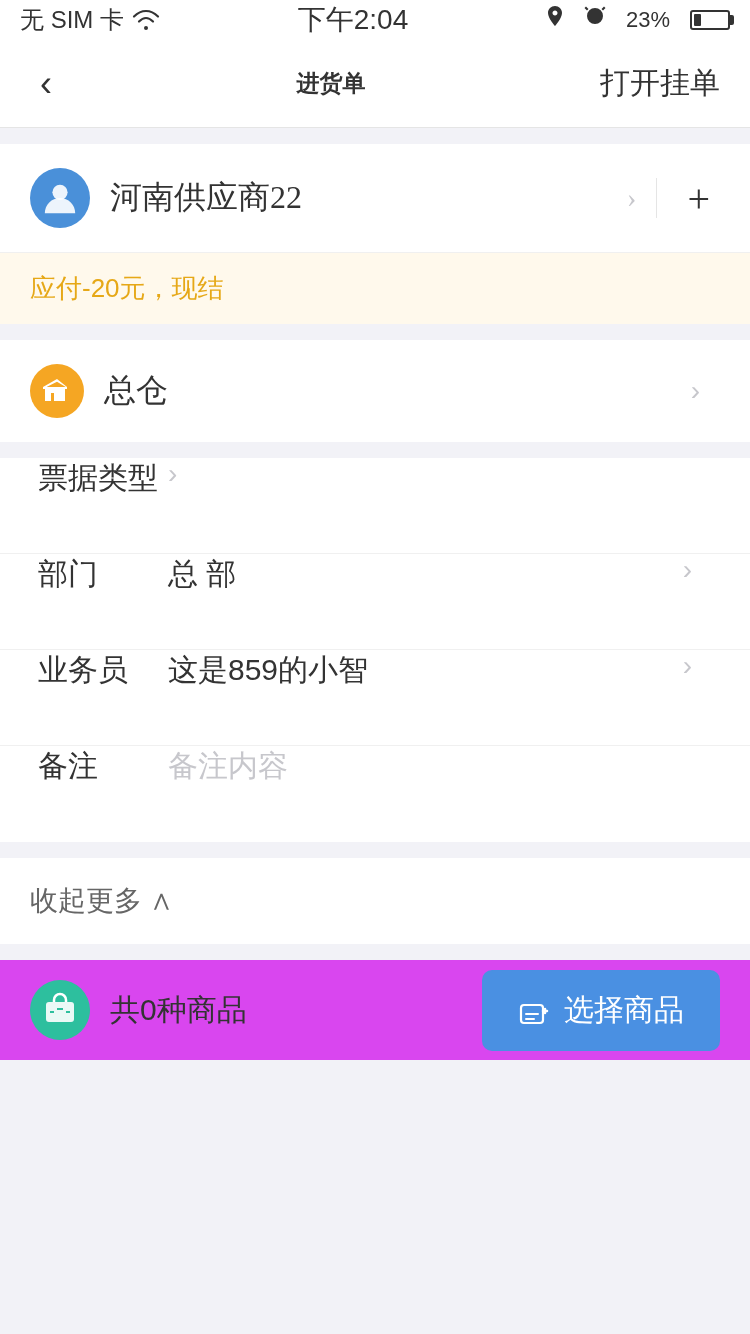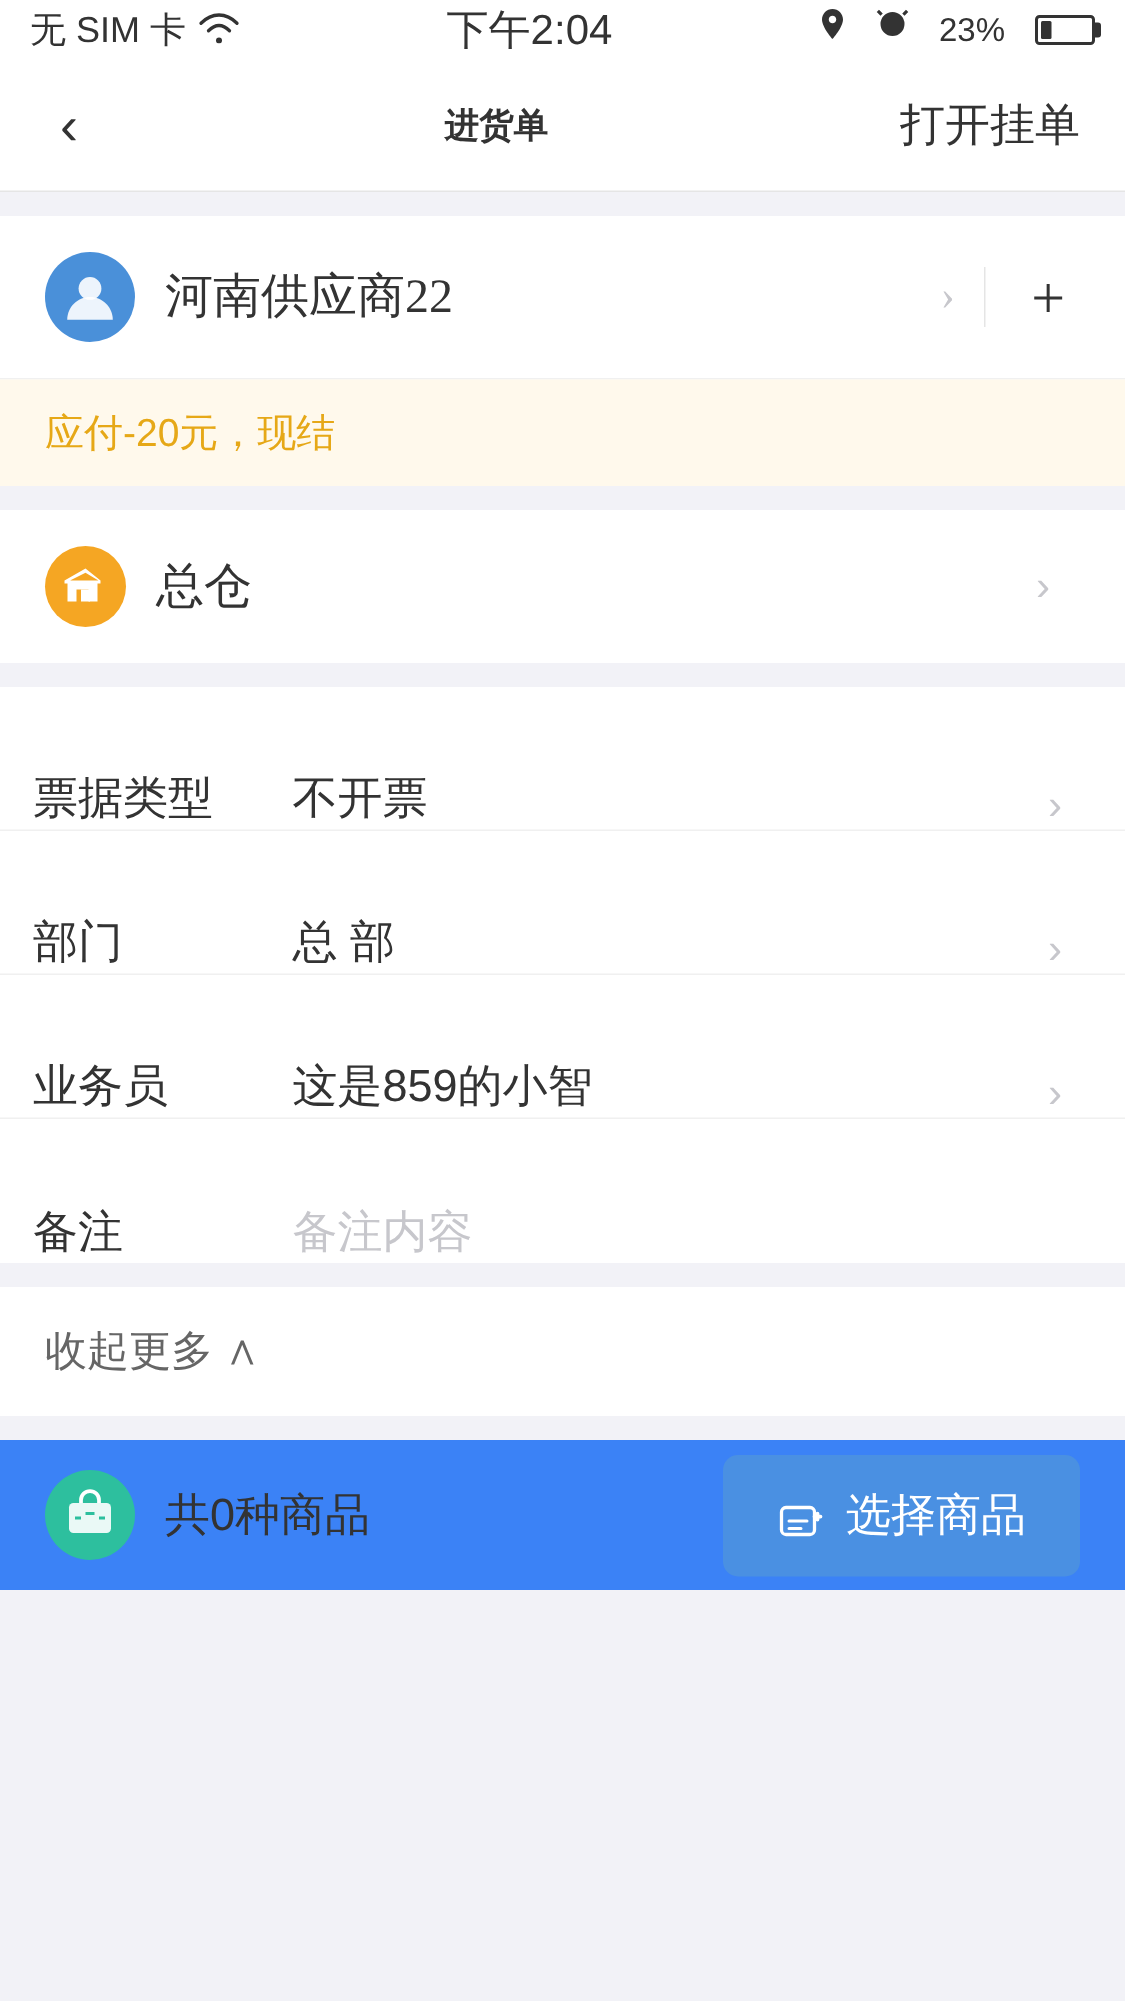--- a/index.html
+++ b/index.html
@@ -144,25 +144,24 @@
       color: #333;
     }
 
     
     .form-section {
       background: #fff;
       margin-top: 16px;
     }
     .form-row {
       display: flex;
-      align-items: flex-end;
-      padding: 0 22px;
+      align-items: flex-start;
+      padding: 0 38px;
       height: 96px;
       border-bottom: 1px solid #f0f0f0;
-      gap: 43px;
     }
     .form-row:last-child { border-bottom: none; }
     .form-label {
       font-size: 30px;
       color: #333;
       width: 130px;
       flex-shrink: 0;
     }
     .form-value {
       flex: 1;
@@ -183,21 +182,21 @@
       align-items: center;
       justify-content: flex-start;
       padding: 24px 30px;
       font-size: 28px;
       color: #666;
       cursor: pointer;
     }
 
     
     .bottom-bar {
-      background: #3b82f6;
+      background: #d946ef;
       margin-top: 16px;
       display: flex;
       align-items: center;
       padding: 20px 30px;
       height: 100px;
     }
     .product-icon {
       width: 60px; height: 60px;
       border-radius: 50%;
       background: #2dbf9e;
@@ -295,21 +294,20 @@
       </div>
       <span class="warehouse-name">总仓</span>
       <span class="chevron-right">›</span>
     </div>
   </div>
 
   <div class="form-section">
 
     <div class="form-row">
       <span class="form-label">票据类型</span>
-      <span class="form-value">不开票</span>
       <span class="chevron-right">›</span>
     </div>
 
     <div class="form-row">
       <span class="form-label">部门</span>
       <span class="form-value">总 部</span>
       <span class="chevron-right">›</span>
     </div>
 
     <div class="form-row">

